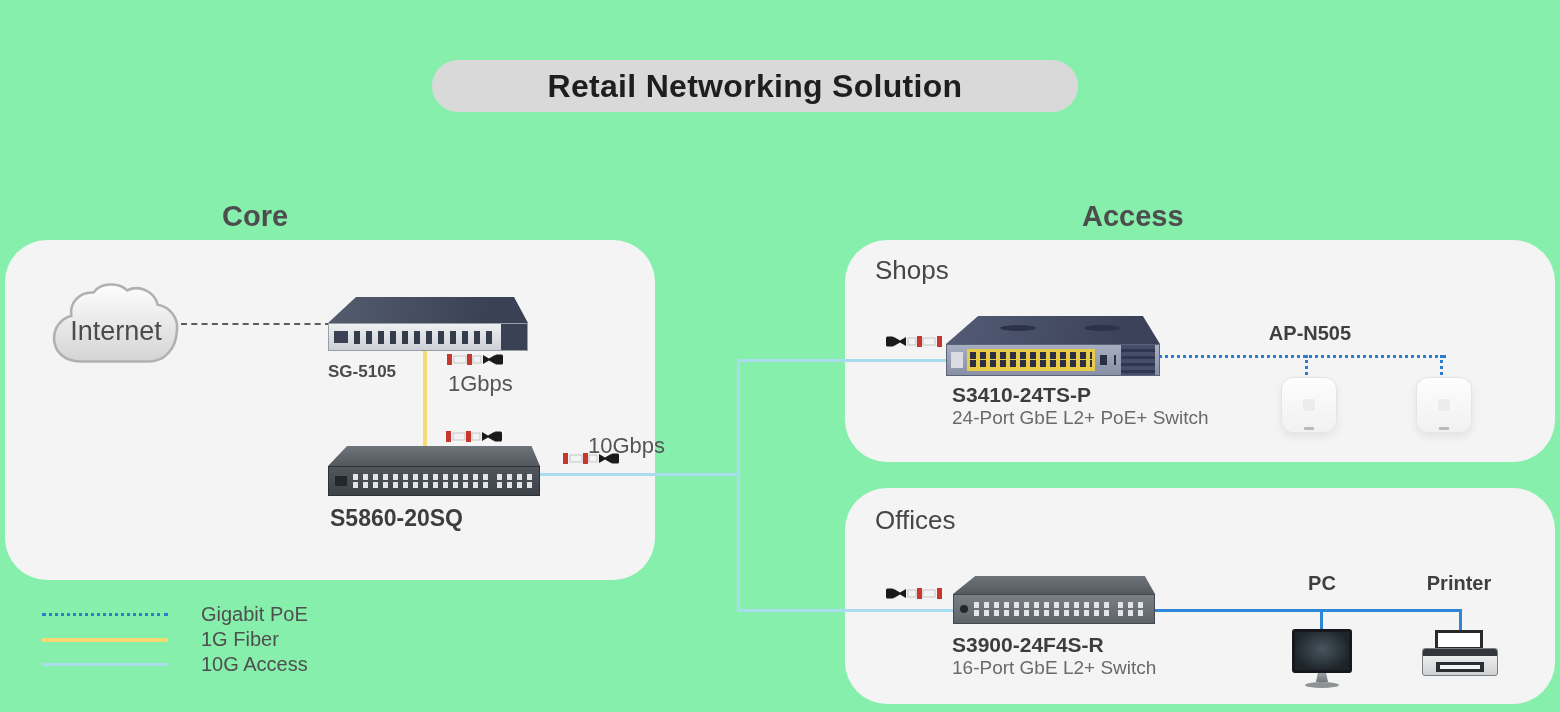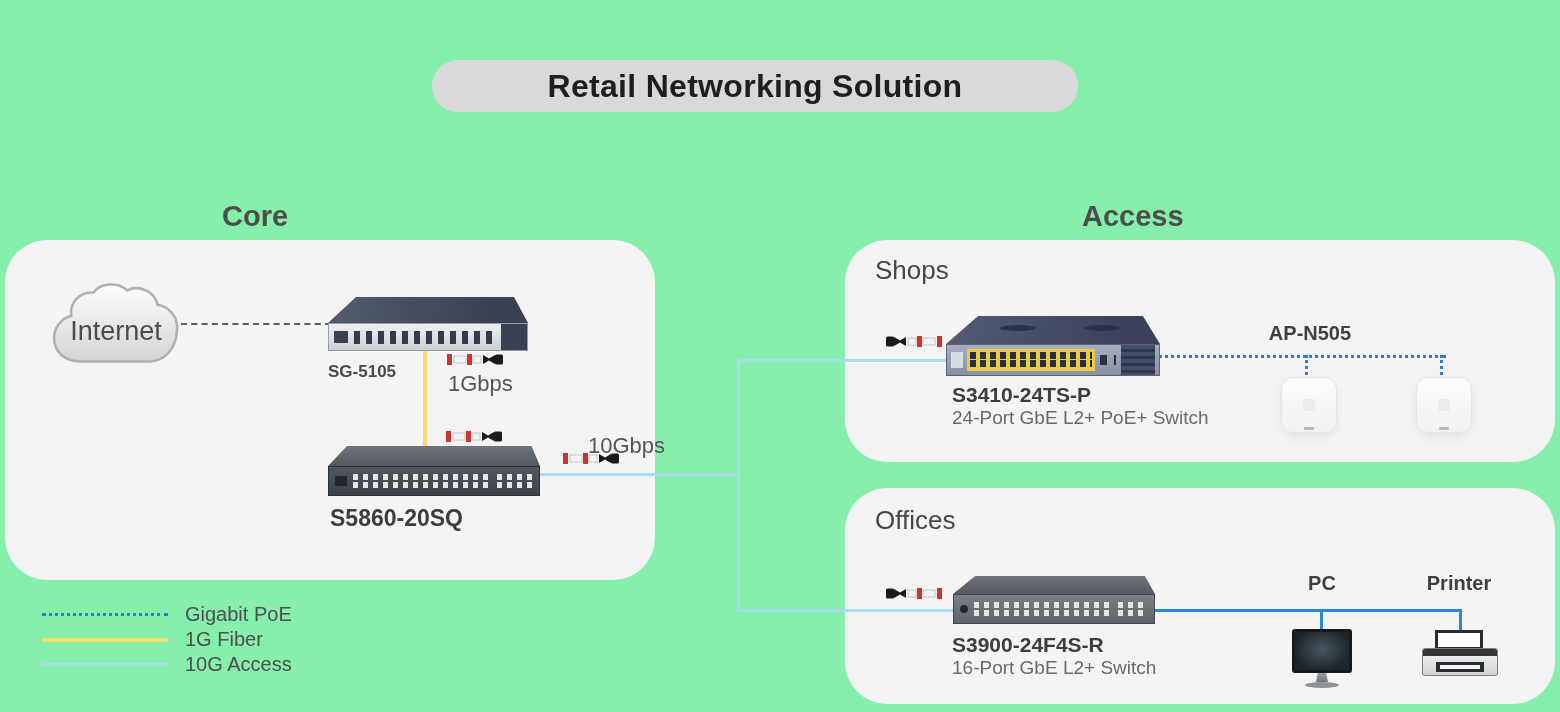--- a/index.html
+++ b/index.html
@@ -144,21 +144,21 @@
   .lb-pc{left:1292px;top:572px;width:60px;}
   .lb-printer{left:1418px;top:572px;width:82px;}
   
   .legend{position:absolute;left:42px;top:602px;}
   .legend-row{display:flex;align-items:center;height:25px;}
   .legend-swatch{width:126px;flex:none;}
   .sw-poe{border-top:3px dotted #2c7cd1;}
   .sw-eth{border-top:3px solid #2e86d6;}
   .sw-1g{border-top:4px solid #f6db74;}
   .sw-10g{border-top:3px solid #a9dcef;}
-  .legend-label{margin-left:17px;font-size:20px;color:#4f4f4f;}
+  .legend-label{margin-left:33px;font-size:20px;color:#4f4f4f;}
 </style>
 </head>
 <body>
 
 <div class="canvas">
 
   <div class="title-pill">
     <span>Retail Networking Solution</span>
   </div>
 

